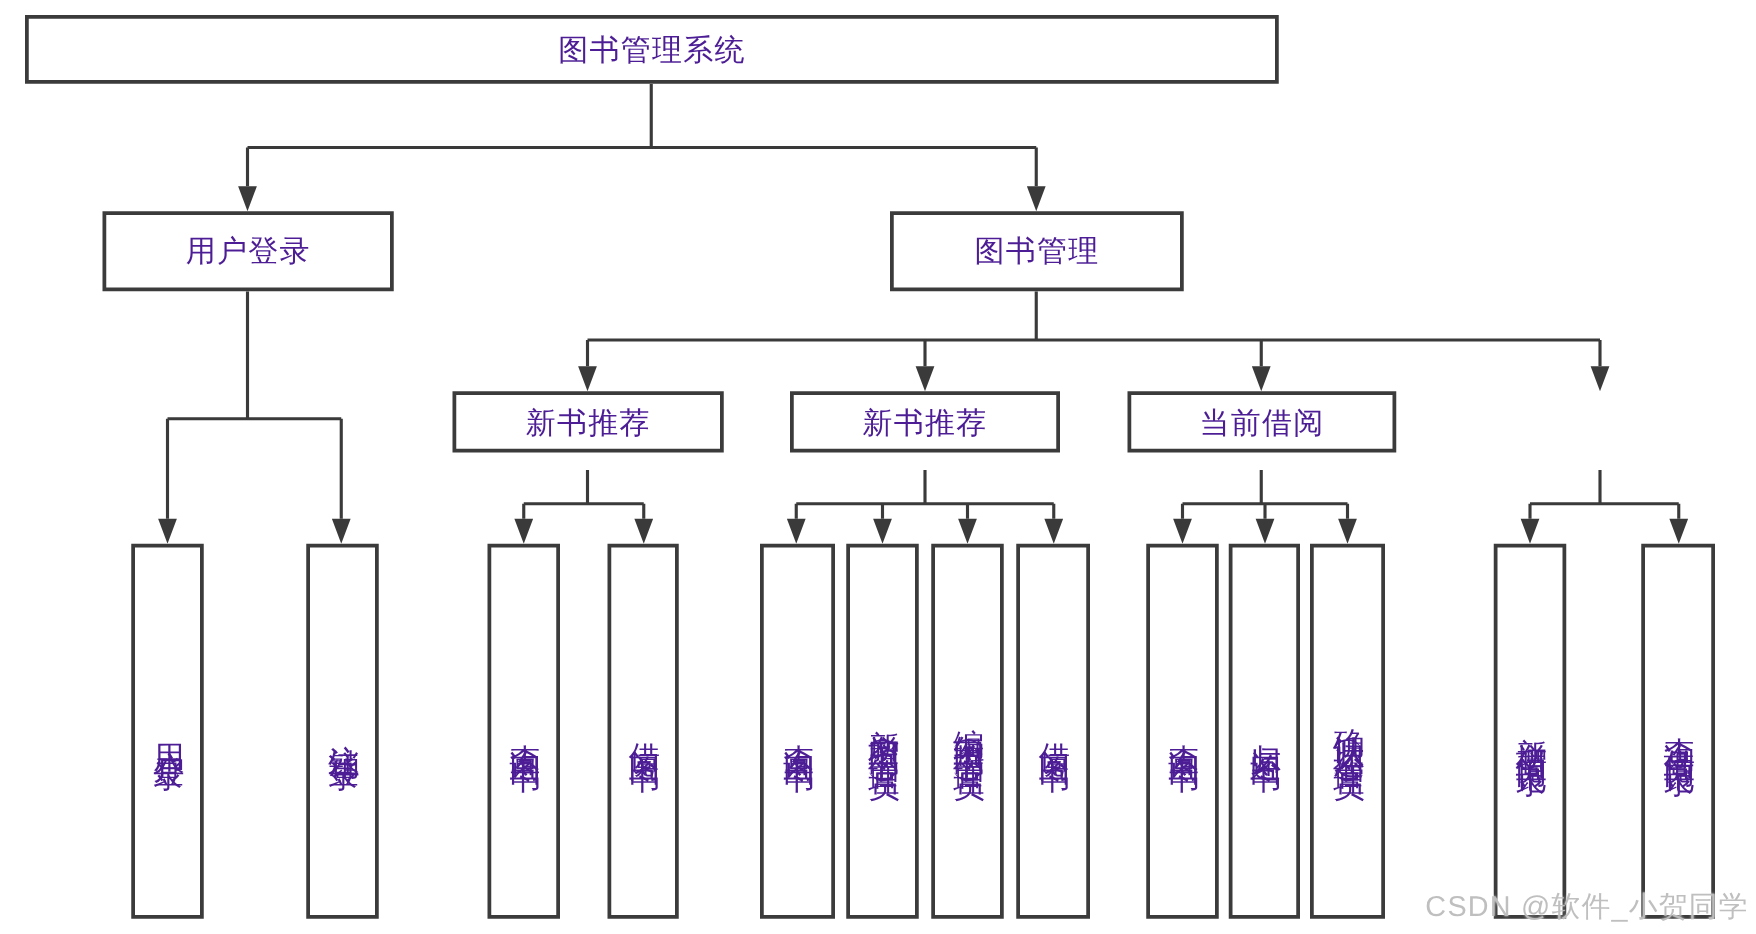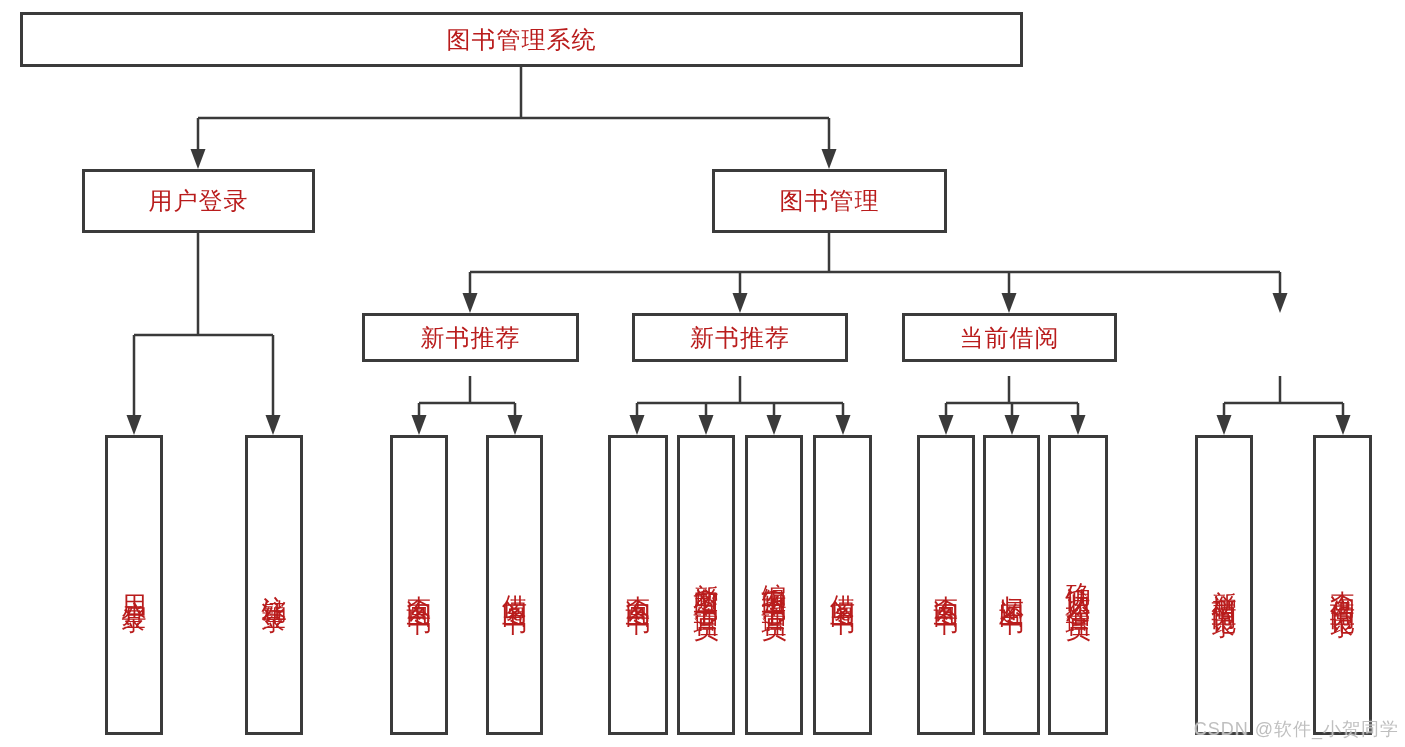--- a/index.html
+++ b/index.html
@@ -12,21 +12,21 @@
   }
   .connectors{position:absolute;left:0;top:0;width:1405px;height:747px;}
   .node{
     position:absolute;
     box-sizing:border-box;
     border:3px solid #3b3b3b;
     background:#ffffff;
     display:flex;
     align-items:center;
     justify-content:center;
-    color:#b91c1c;
+    color:#4c1d95;
   }
   .h-node{font-size:24px;letter-spacing:1px;}
   .b-root {left:20px; top:12px; width:1003px; height:55px;}
   .b-login{left:82px; top:169px;width:233px; height:64px;}
   .b-mgmt {left:712px;top:169px;width:235px; height:64px;}
   .lv3{top:313px;height:49px;}
   .b-newbook{left:362px; width:217px;}
   .b-borrow {left:632px; width:216px;}
   .b-current{left:902px; width:215px;}
   .b-record {left:1173px;width:215px;}
@@ -47,21 +47,21 @@
   .lf7 {left:745px; width:58px;}
   .lf8 {left:813px; width:59px;}
   .lf9 {left:917px; width:58px;}
   .lf10{left:983px; width:57px;}
   .lf11{left:1048px;width:60px;}
   .lf12{left:1195px;width:58px;}
   .lf13{left:1313px;width:59px;}
   .watermark{
     position:absolute;
     right:6px;bottom:6px;
-    font-size:18px;
+    font-size:23px;
     color:rgba(188,188,188,0.95);
     text-shadow:0 0 2px rgba(255,255,255,0.9);
     letter-spacing:1px;
     z-index:5;
     white-space:nowrap;
   }
 </style>
 </head>
 <body>
 

